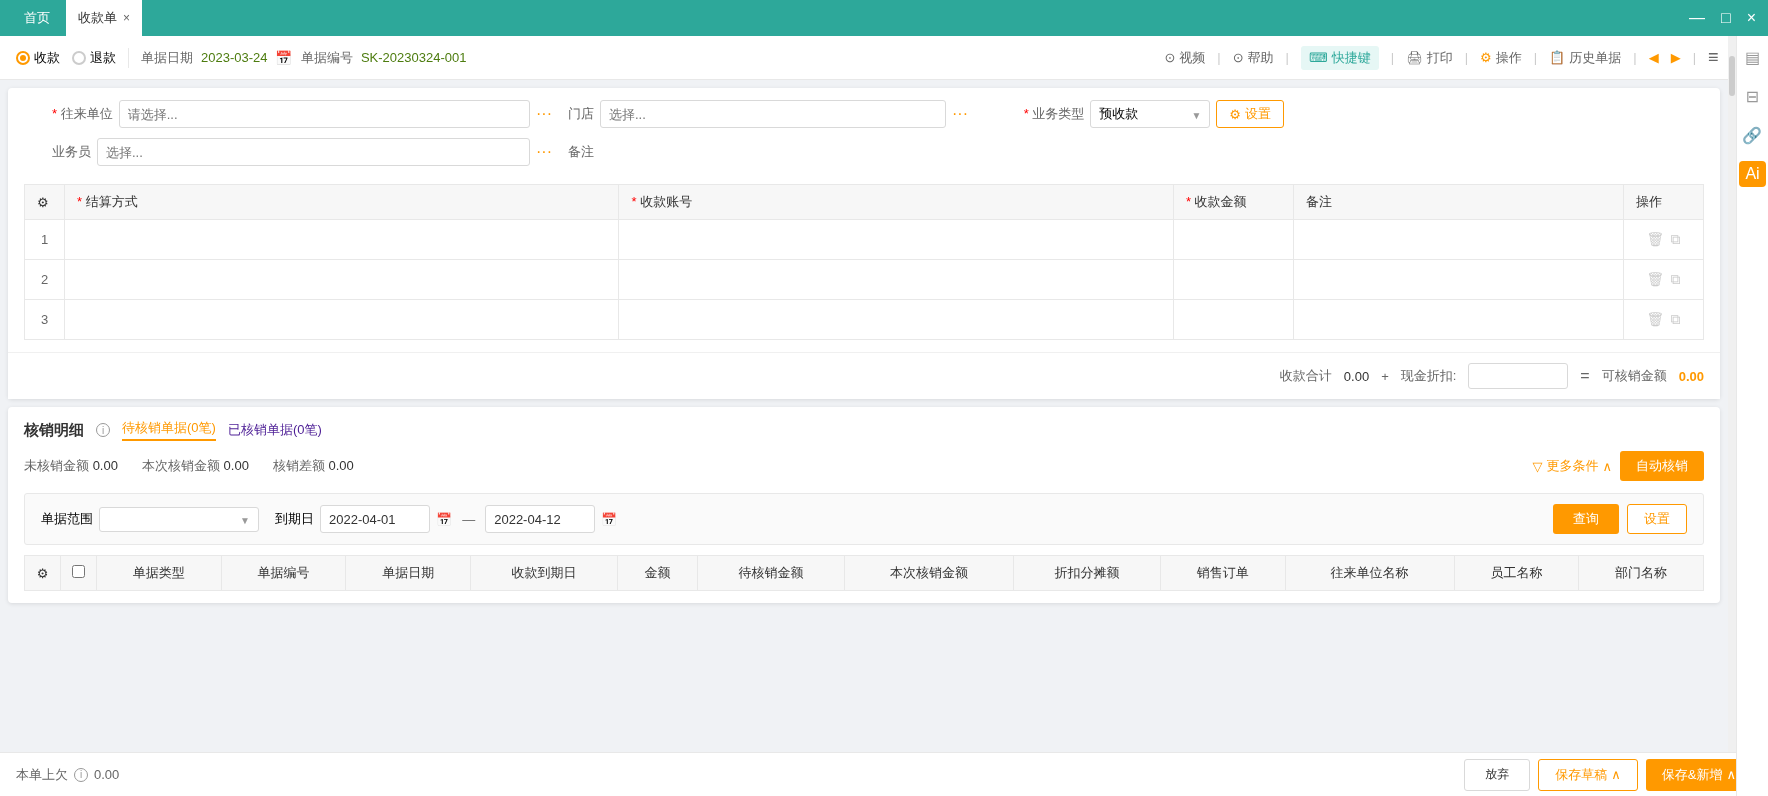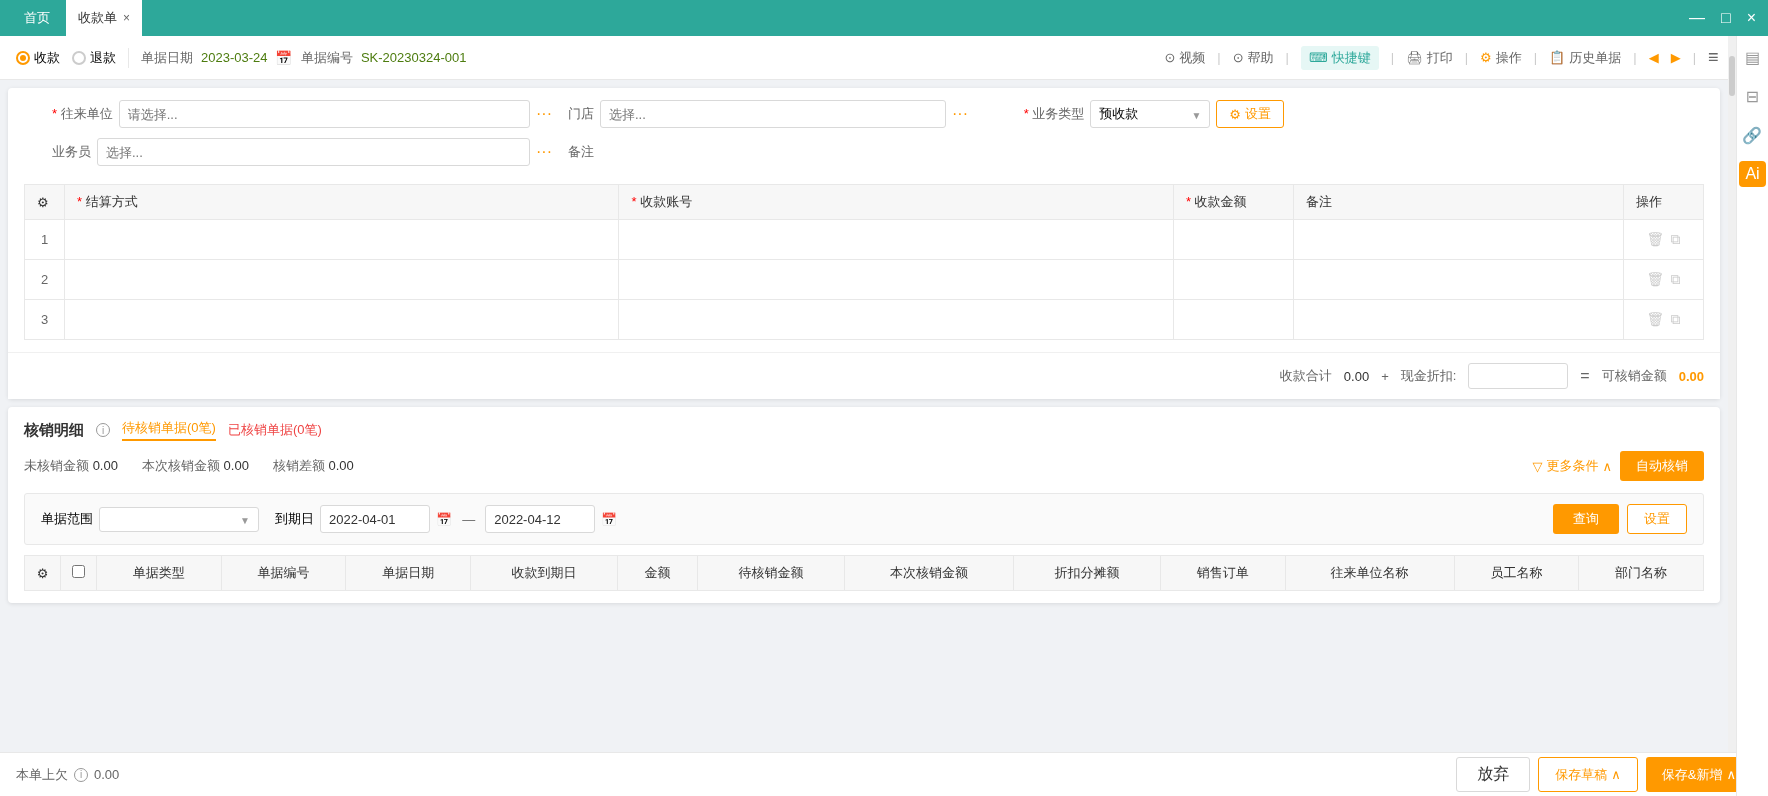--- a/index.html
+++ b/index.html
@@ -298,21 +298,21 @@
       font-weight: 600;
       color: #333;
     }
     .tag-active {
       color: #f90;
       border-bottom: 2px solid #f90;
       padding-bottom: 2px;
       cursor: pointer;
     }
     .tag-normal {
-      color: #ef4444;
+      color: #4c1d95;
       cursor: pointer;
     }
     .stats-row {
       display: flex;
       align-items: center;
       gap: 24px;
       margin-bottom: 12px;
     }
     .stats-item {
       color: #666;
@@ -442,21 +442,21 @@
       display: flex;
       gap: 8px;
     }
     .btn-discard {
       background: #fff;
       color: #333;
       border: 1px solid #d9d9d9;
       padding: 6px 20px;
       border-radius: 3px;
       cursor: pointer;
-      font-size: 16px;
+      font-size: 12px;
     }
     .btn-draft {
       background: #fff;
       color: #f90;
       border: 1px solid #f90;
       padding: 6px 16px;
       border-radius: 3px;
       cursor: pointer;
       font-size: 13px;
       display: flex;

